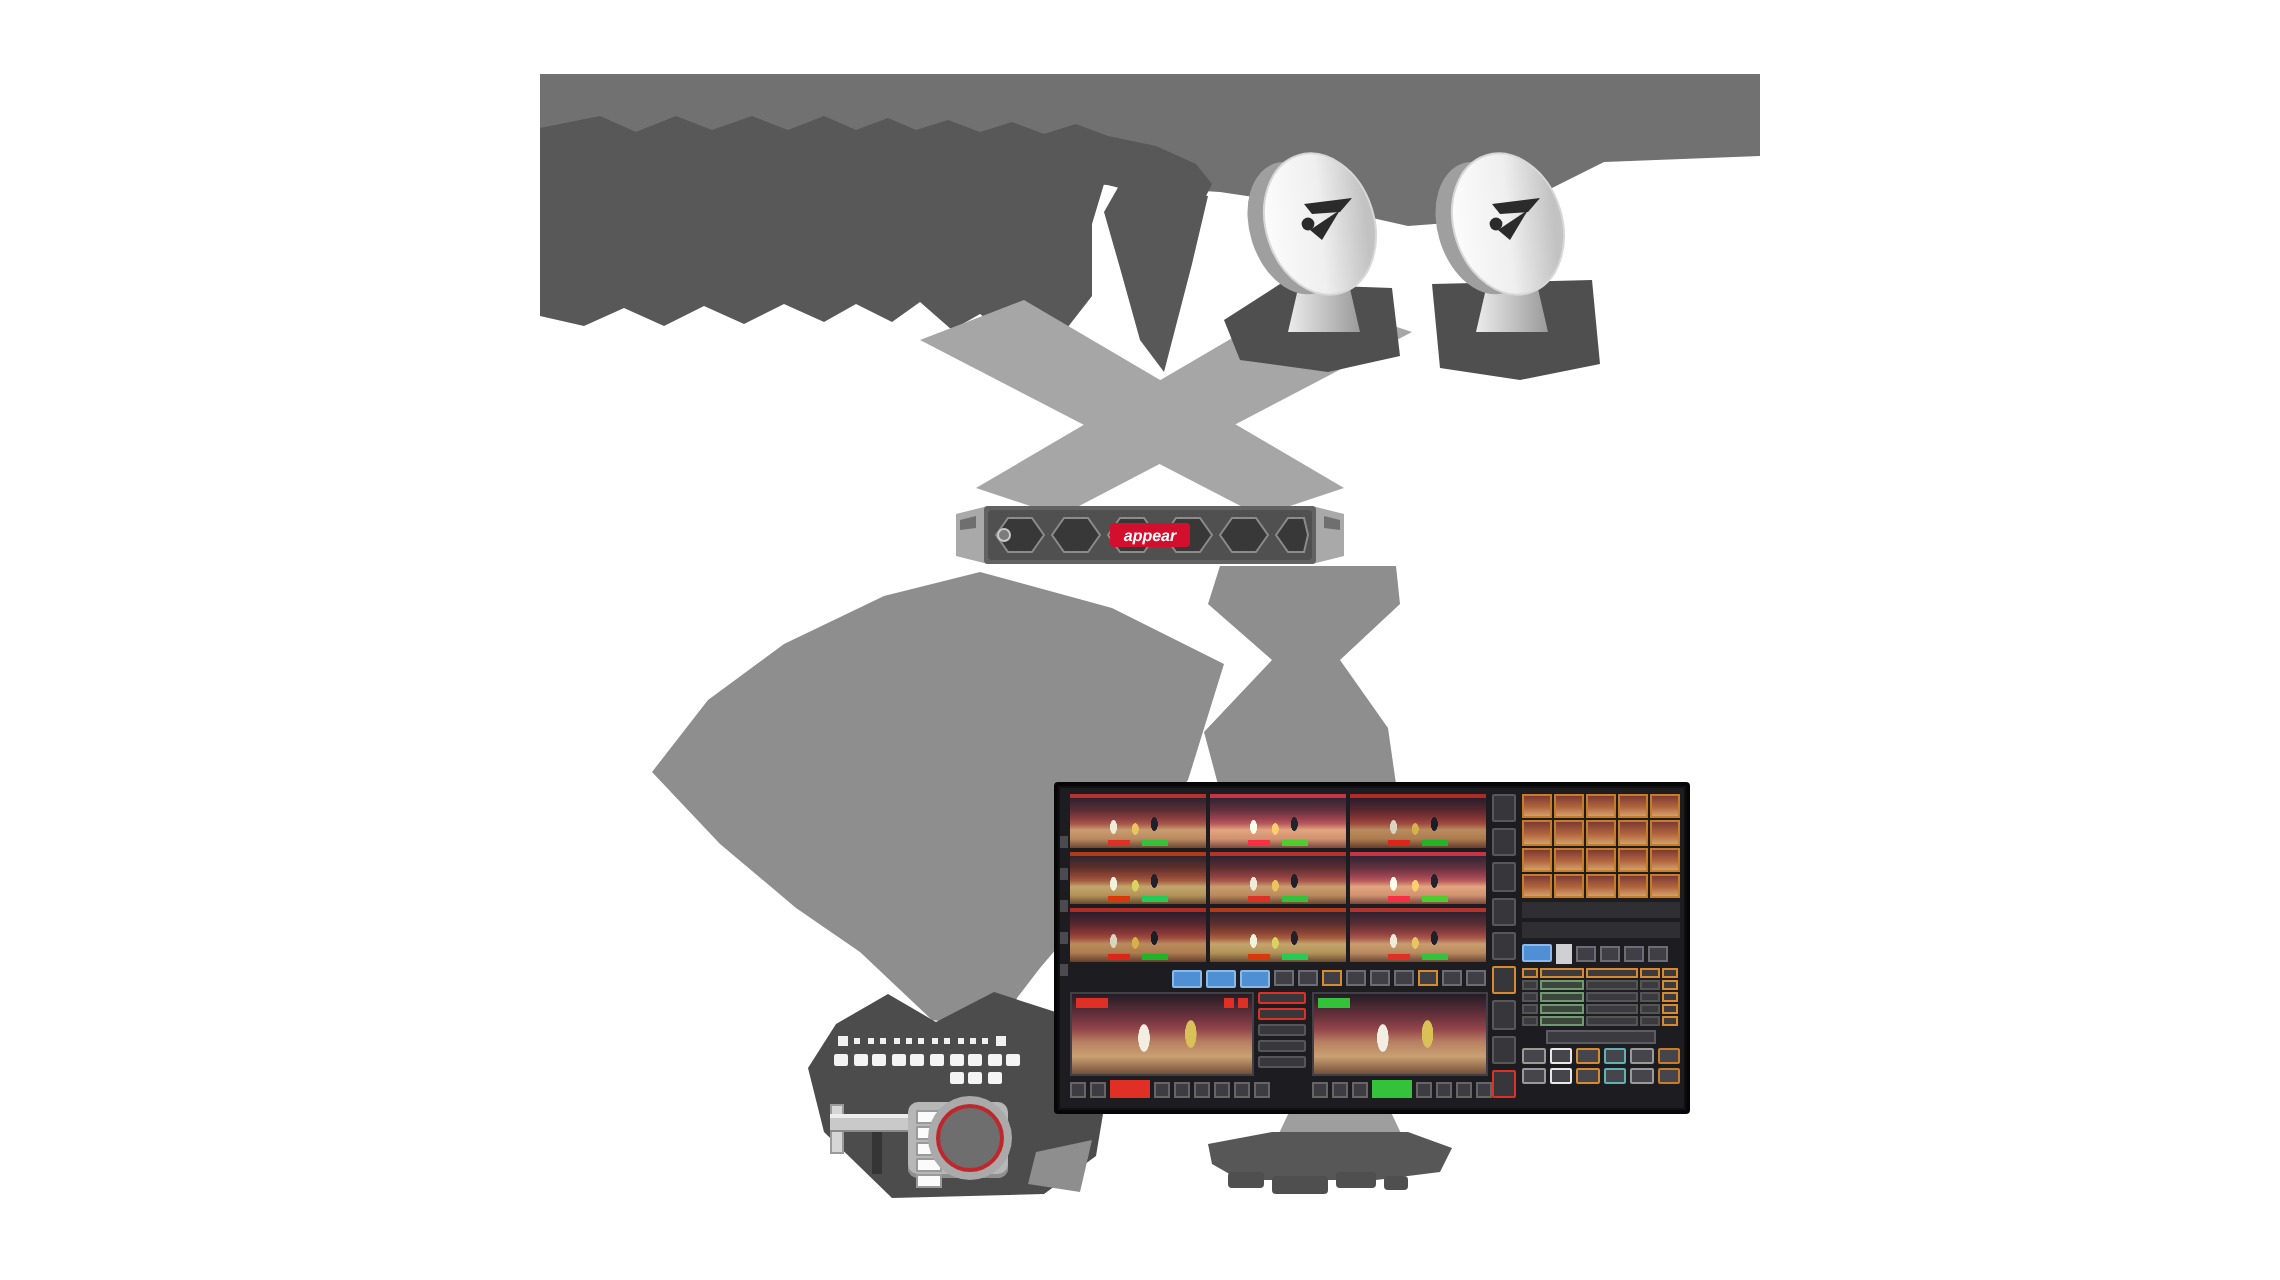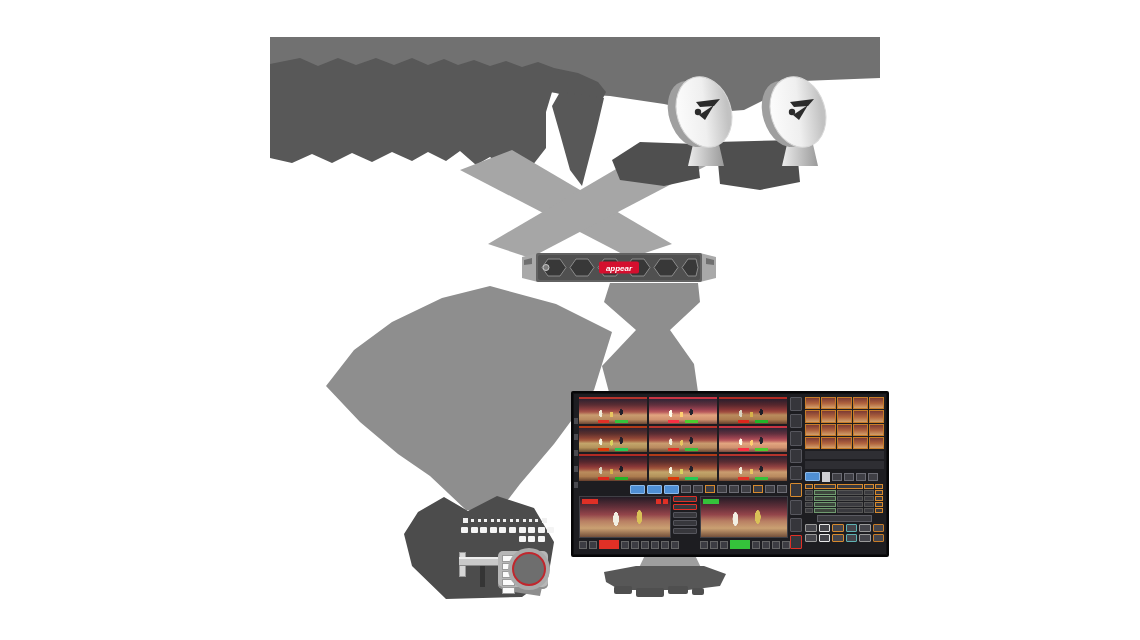--- a/index.html
+++ b/index.html
@@ -1,19 +1,19 @@
 <!DOCTYPE html>
 <html style="--topBand: #717171; --darkBlob: #585858; --arrow: #a6a6a6; --blobMid: #8e8e8e; --blobDark: #4c4c4c; --dishShadow: #4f4f4f; --standNeck: #9e9e9e; --standBase: #575757; --captionMark: #4f4f4f; --badgeBg: #d40f2e; --badgeFg: #ffffff; --knobRing: #c0272d; --accentBlue: #4f8fd4; --accentGreen: #35c23b; --accentRed: #e03026; --accentOrange: #d78a2e;"><head>
 <meta charset="utf-8">
 <style>
   html,body{margin:0;padding:0;background:#fff;}
   .stage{position:relative;width:1140px;height:640px;background:#ffffff;overflow:hidden;
          font-family:"Liberation Sans",sans-serif;}
   .layer{position:absolute;left:0;top:0;width:1140px;height:640px;}
-  .abs{position:absolute;margin-left:44px;}
+  .abs{position:absolute;}
 
   
   .dish{width:88px;height:104px;}
 
   
   .device-svg{display:block;}
 
   
   .monitor{left:527px;top:391px;width:318px;height:166px;background:#101012;
            border:2px solid #060607;border-radius:2px;box-sizing:border-box;}

